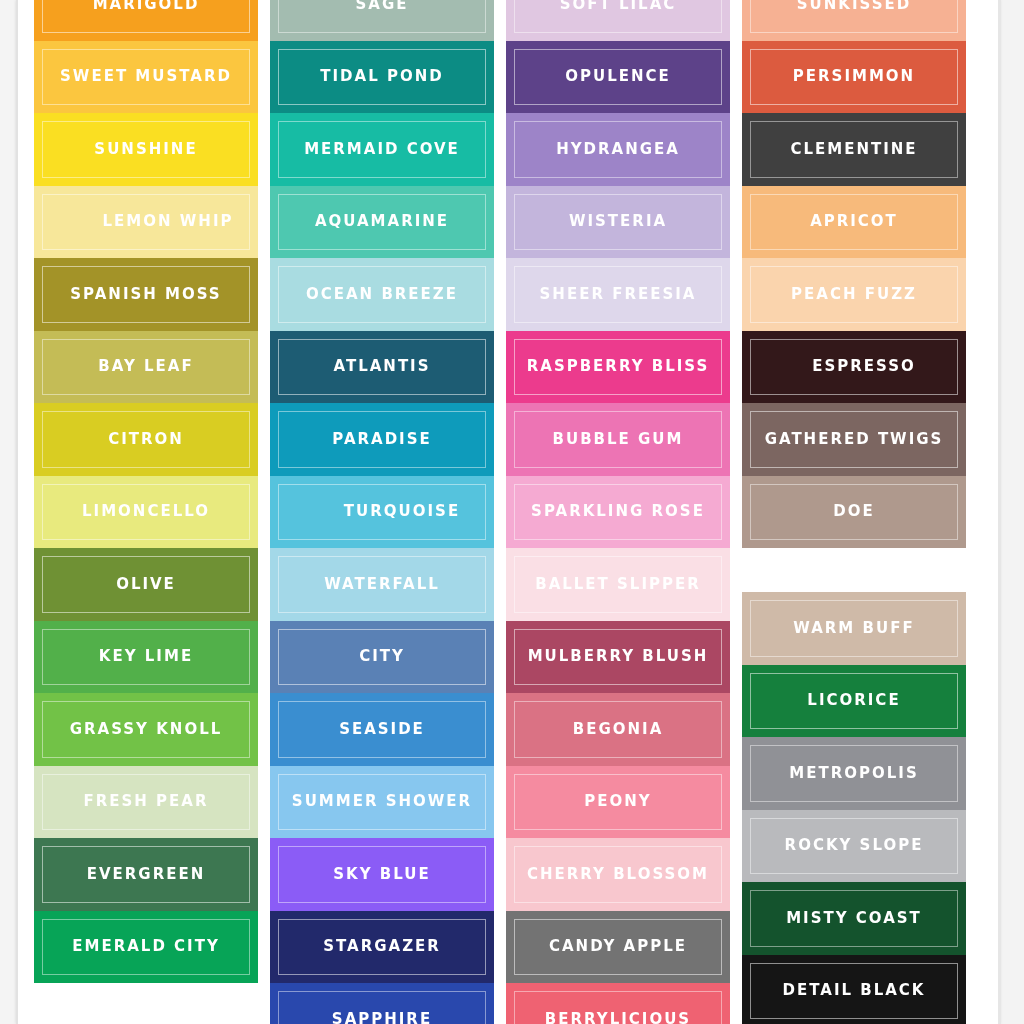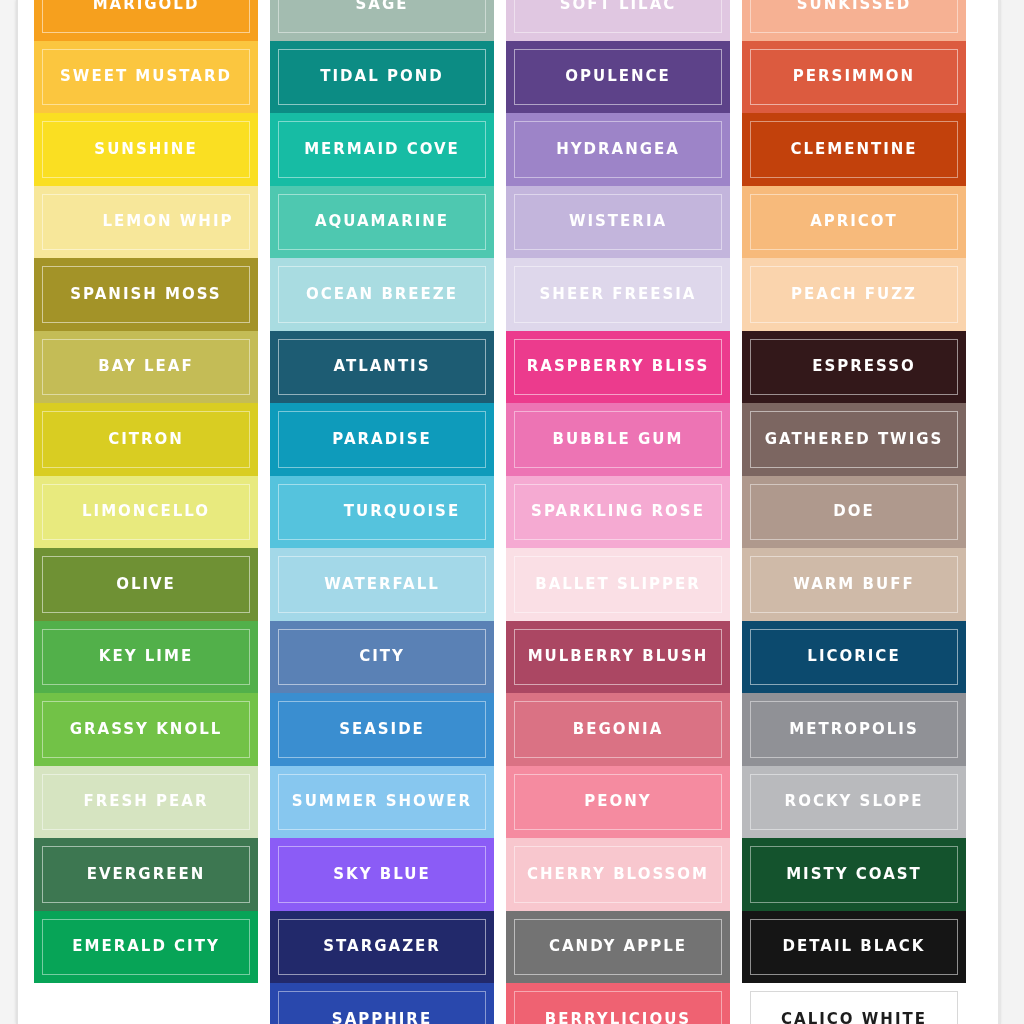--- a/index.html
+++ b/index.html
@@ -326,21 +326,21 @@
       </div>
       <div class="column">
         <div class="swatch light" style="background: rgb(246, 177, 147);">
           <div class="inner"></div>
           <div class="label">SUNKISSED</div>
         </div>
         <div class="swatch dark" style="background: rgb(220, 91, 63);">
           <div class="inner"></div>
           <div class="label">PERSIMMON</div>
         </div>
-        <div class="swatch light" style="background: #c2410c;">
+        <div class="swatch light" style="background: #404040;">
           <div class="inner"></div>
           <div class="label">CLEMENTINE</div>
         </div>
         <div class="swatch light" style="background: rgb(247, 186, 123);">
           <div class="inner"></div>
           <div class="label">APRICOT</div>
         </div>
         <div class="swatch light" style="background: rgb(250, 212, 173);">
           <div class="inner"></div>
           <div class="label">PEACH FUZZ</div>
@@ -350,25 +350,25 @@
           <div class="label">ESPRESSO</div>
         </div>
         <div class="swatch dark" style="background: rgb(124, 102, 97);">
           <div class="inner"></div>
           <div class="label">GATHERED TWIGS</div>
         </div>
         <div class="swatch light" style="background: rgb(175, 153, 141);">
           <div class="inner"></div>
           <div class="label">DOE</div>
         </div>
-        <div class="swatch light" style="background: rgb(207, 186, 168);">
+        <div class="swatch light" style="background: rgb(207, 186, 168); margin-top: 44px;">
           <div class="inner"></div>
           <div class="label">WARM BUFF</div>
         </div>
-        <div class="swatch dark" style="background: #0c4a6e;">
+        <div class="swatch dark" style="background: #15803d;">
           <div class="inner"></div>
           <div class="label">LICORICE</div>
         </div>
         <div class="swatch light" style="background: rgb(144, 145, 150);">
           <div class="inner"></div>
           <div class="label">METROPOLIS</div>
         </div>
         <div class="swatch light" style="background: rgb(185, 186, 189);">
           <div class="inner"></div>
           <div class="label">ROCKY SLOPE</div>

